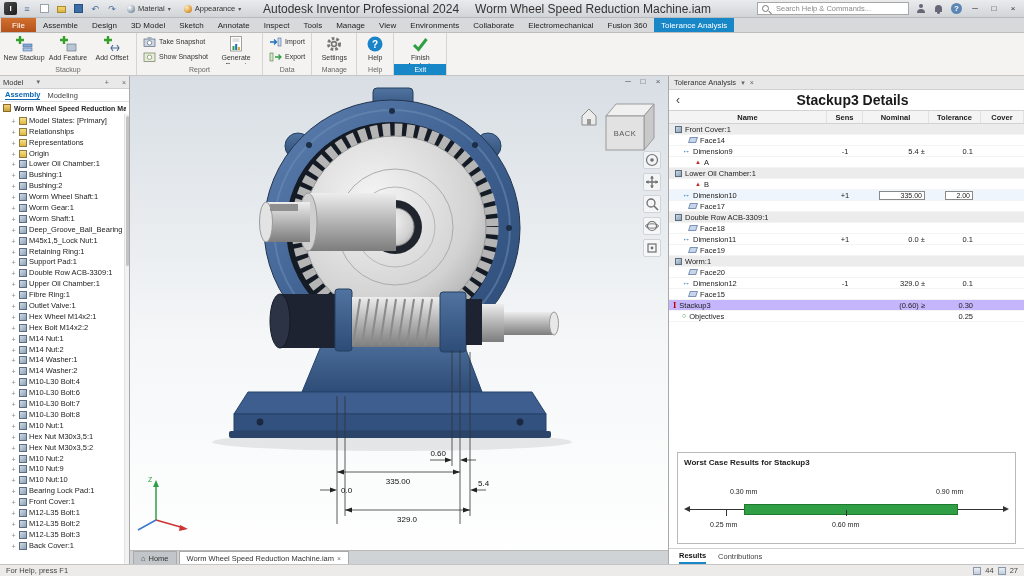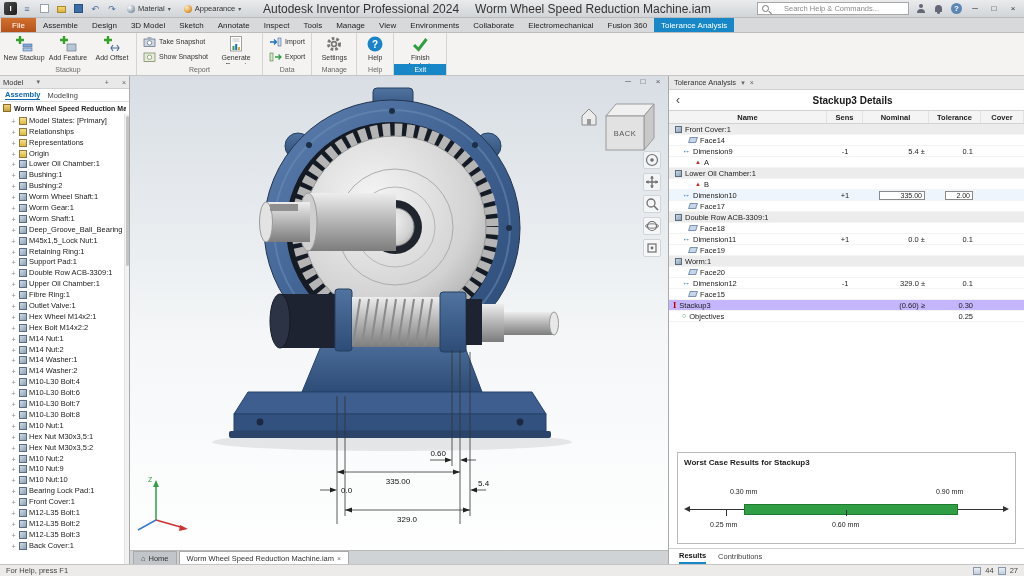--- a/index.html
+++ b/index.html
@@ -14,21 +14,21 @@
   .qa-shape{width:9px;height:9px;display:inline-block}
   .qa-new{background:#fff;border:1px solid #98a2ac}
   .qa-open{background:linear-gradient(#f2d879,#ddb23e);border:1px solid #a88a2c;height:7px;margin-top:2px}
   .qa-save{background:#3c6ea5;border:1px solid #2a517d}
   .tb-dd{display:flex;align-items:center;gap:3px;font-size:7.5px;color:#333;padding:0 4px;height:14px;border:1px solid transparent;border-radius:2px}
   .sphere{width:8px;height:8px;border-radius:50%;background:radial-gradient(circle at 32% 30%,#ffffff,#9aa7b5 60%,#5c6a79)}
   .sphere.paint{background:radial-gradient(circle at 32% 30%,#ffe9c9,#e0a23e 60%,#9a6a1e)}
   .chev{font-size:6px;color:#555}
   .tb-title{position:absolute;left:220px;right:270px;display:flex;justify-content:center;gap:16px;font-size:12px;color:#333;pointer-events:none;white-space:nowrap;overflow:hidden}
   .tb-right{margin-left:auto;display:flex;align-items:center;gap:5px}
-  .searchbox{display:flex;align-items:center;gap:15px;background:#fff;border:1px solid #a8a8a8;height:13px;width:152px;padding:0 4px;font-size:7.5px;color:#8a8a8a}
+  .searchbox{display:flex;align-items:center;gap:7px;background:#fff;border:1px solid #a8a8a8;height:13px;width:152px;padding:0 4px;font-size:7.5px;color:#8a8a8a}
   .mag{width:7px;height:7px;border:1.3px solid #777;border-radius:50%;position:relative;flex:0 0 7px}
   .mag::after{content:"";position:absolute;width:4px;height:1.3px;background:#777;transform:rotate(45deg);left:5px;top:6px}
   .tb-ico{width:13px;height:13px;display:flex;align-items:center;justify-content:center;color:#555;font-size:9px}
   .person{width:7px;height:7px;position:relative}
   .person::before{content:"";position:absolute;width:4px;height:4px;border-radius:50%;background:#667;left:1.5px;top:-1px}
   .person::after{content:"";position:absolute;width:8px;height:4px;border-radius:4px 4px 0 0;background:#667;left:-0.5px;top:3.5px}
   .bell{width:7px;height:7px;background:#667;border-radius:4px 4px 1px 1px;position:relative}
   .bell::after{content:"";position:absolute;width:3px;height:2px;background:#667;border-radius:0 0 2px 2px;left:2px;top:7px}
   .qmark{width:11px;height:11px;border-radius:50%;background:#5c87b5;color:#fff;font-size:8px;font-weight:bold;display:flex;align-items:center;justify-content:center}
   .winbtn{width:14px;height:14px;display:flex;align-items:center;justify-content:center;color:#333;font-size:8px}
@@ -81,21 +81,21 @@
   .dtab{height:13px;display:flex;align-items:center;gap:3px;padding:0 7px;font-size:7.5px;background:#c2c6ca;border:1px solid #a9a9a9;border-bottom:none;color:#333;white-space:nowrap}
   .dtab.active{background:#fff}
   .dtab .x{color:#777;font-size:7px}
 
   
   .rpanel{position:absolute;top:76px;right:0;width:356px;bottom:12px;background:#fff;border-left:1px solid #a9a9a9;display:flex;flex-direction:column;z-index:20}
   .rp-tabbar{height:14px;background:#e7e7e7;border-bottom:1px solid #d0d0d0;display:flex;align-items:center;padding:0 5px;gap:5px;font-size:7.5px;color:#333}
   .rp-tabbar .ic{color:#666;font-size:7px}
   .rp-header{height:20px;display:flex;align-items:center;position:relative}
   .rp-back{width:18px;text-align:center;font-size:12px;color:#444;line-height:18px}
-  .rp-title{position:absolute;left:12px;right:0;text-align:center;font-weight:bold;font-size:10px;pointer-events:none}
+  .rp-title{position:absolute;left:12px;right:0;text-align:center;font-weight:bold;font-size:14px;pointer-events:none}
   .sheader{display:flex;height:14px;border-top:1px solid #d2d2d2;border-bottom:1px solid #d2d2d2;background:#f4f4f4;font-size:7.5px;font-weight:bold;align-items:stretch}
   .sheader>div{border-right:1px solid #e2e2e2;display:flex;align-items:center;justify-content:center}
   .h-name{flex:0 0 158px}.h-sens{flex:0 0 36px}.h-nom{flex:0 0 66px}.h-tol{flex:0 0 52px}.h-datum{flex:1}
   .srows{overflow:hidden}
   .srow{display:flex;height:11px;align-items:center;font-size:7.5px;border-bottom:1px solid #f4f4f4;color:#222}
   .srow.group{background:#ececec}
   .srow.stackup{background:#c4b5fd}
   .srow.dim-edit{background:#eef5fc}
   .c-name{flex:0 0 158px;display:flex;align-items:center;gap:3px;overflow:hidden;white-space:nowrap}
   .c-sens{flex:0 0 36px;text-align:center}

